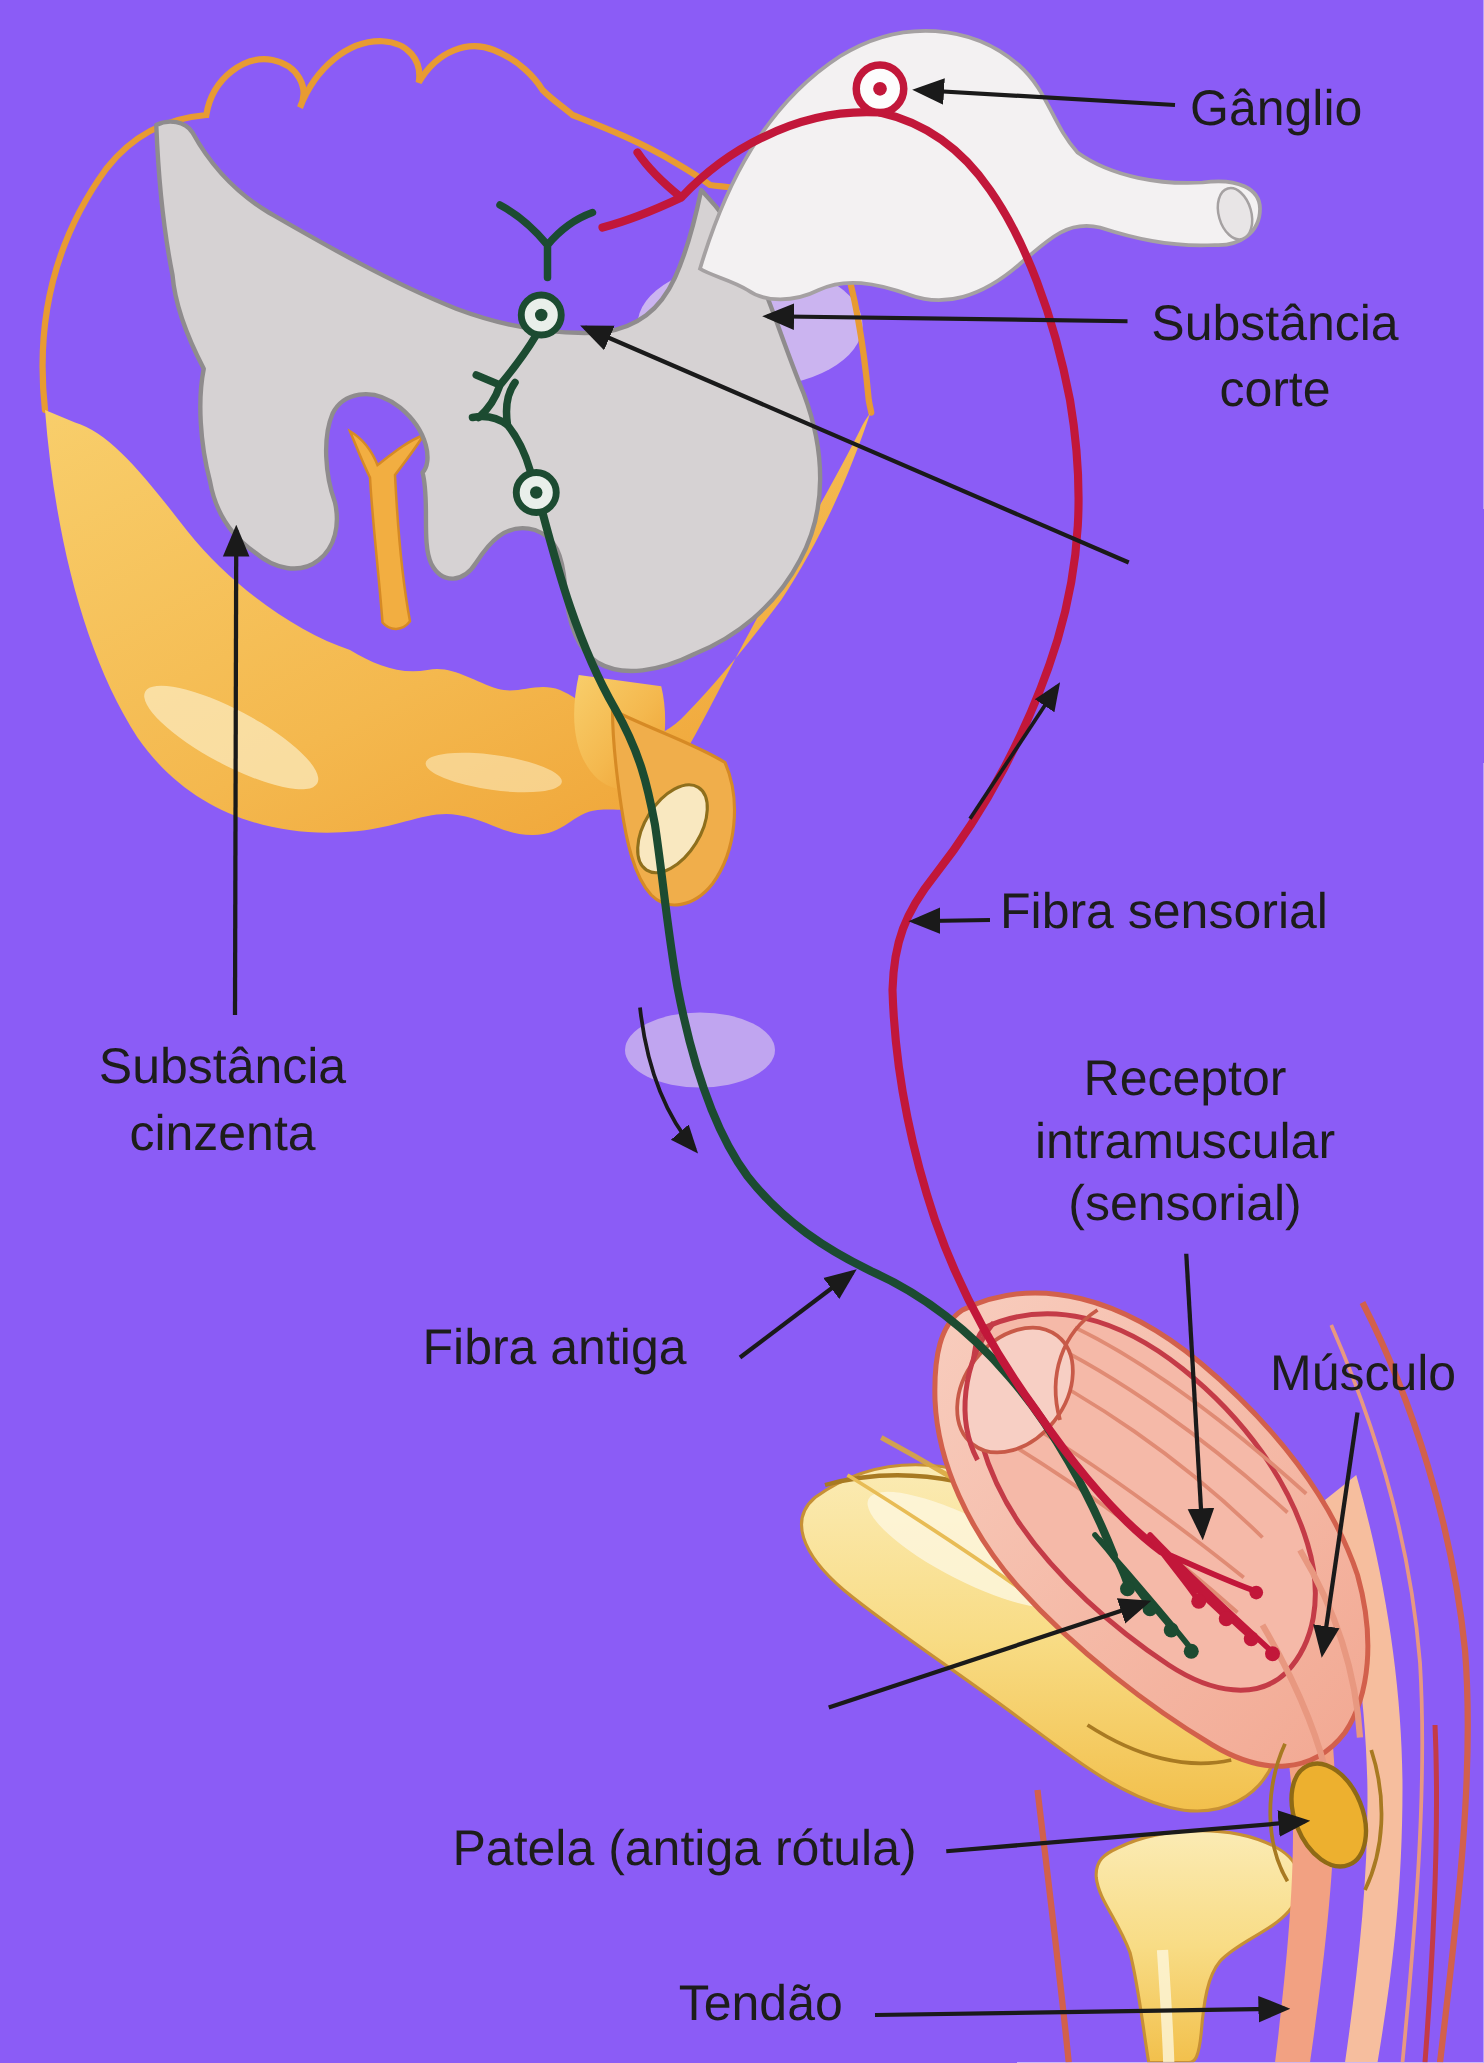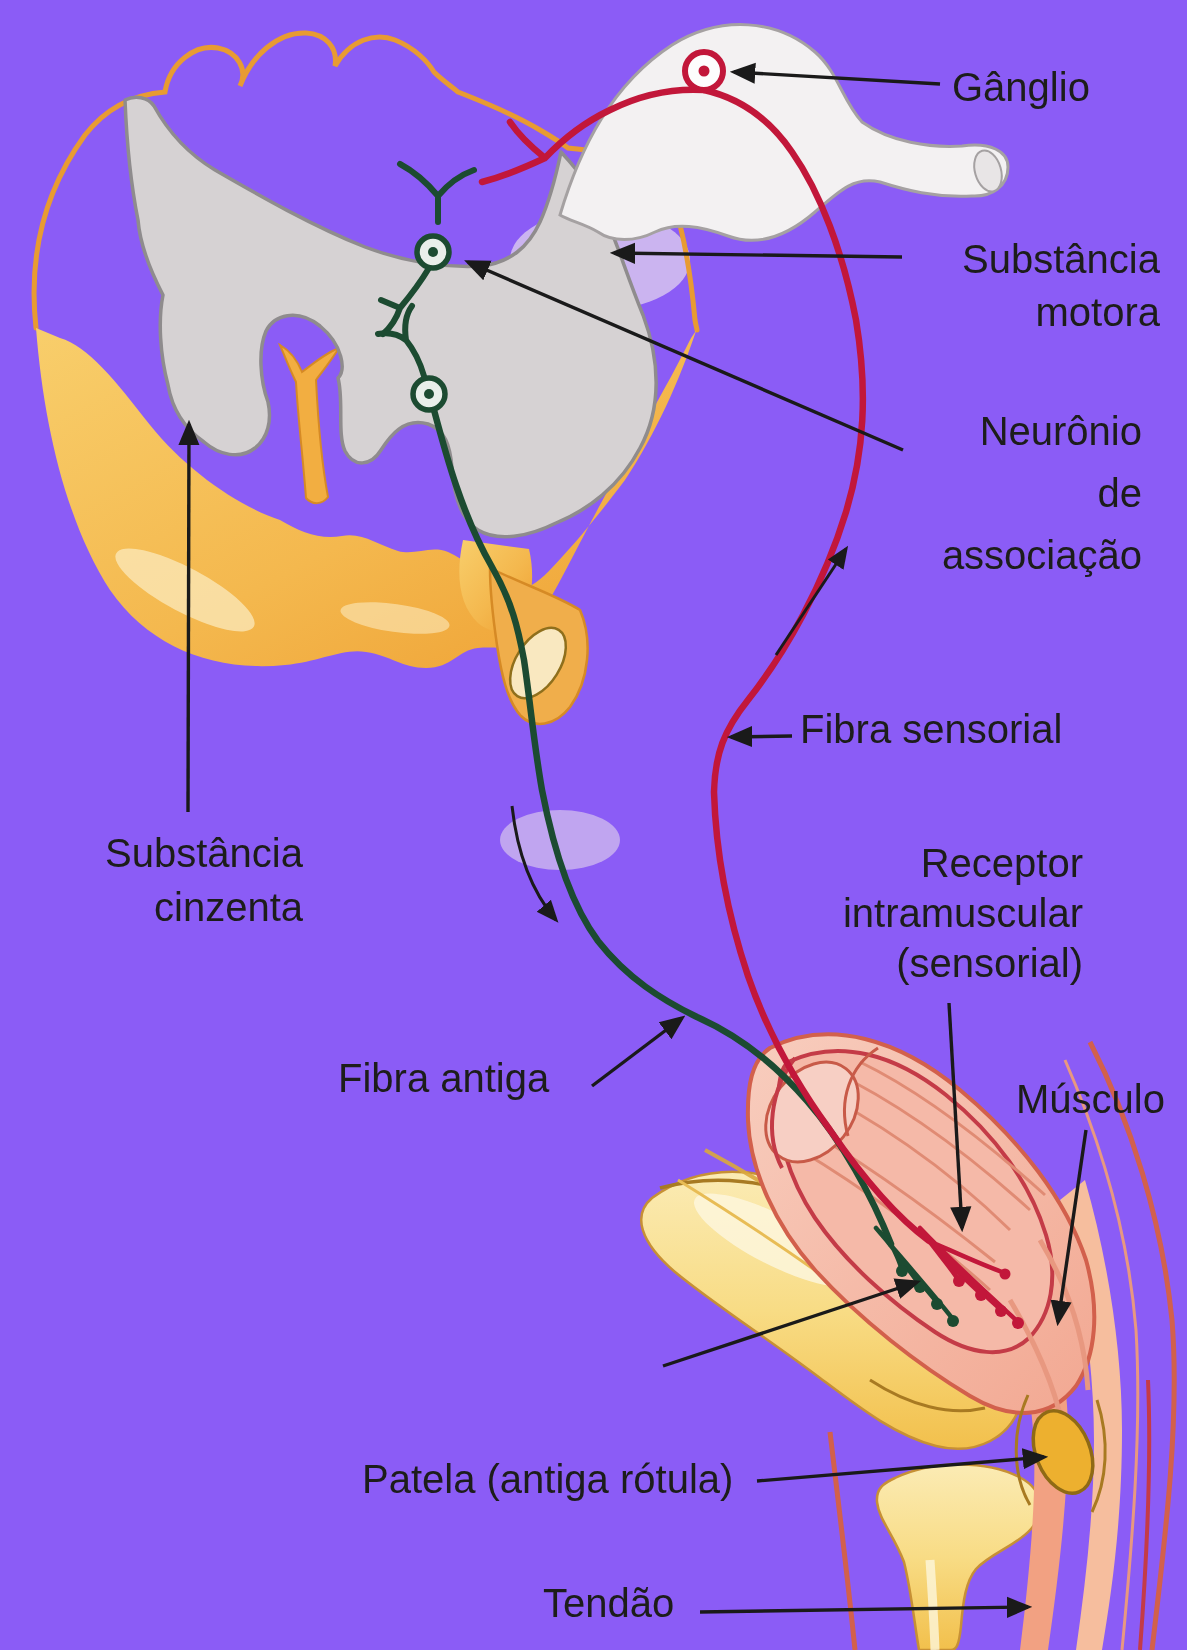--- a/index.html
+++ b/index.html
@@ -1,20 +1,20 @@
 <!DOCTYPE html>
 <html><head>
 <meta charset="utf-8">
 <style>
   html,body{margin:0;padding:0;background:#ffffff;}
   #stage{position:relative;width:1187px;height:1650px;background:#8b5cf6;overflow:hidden;
          font-family:"Liberation Sans", sans-serif;}
   #art{position:absolute;left:0;top:0;width:1187px;height:1650px;}
   .label{position:absolute;color:#1d1d1b;font-size:40px;line-height:46px;white-space:nowrap;}
-  .label .ln{display:block;text-align:right;}
+  .label .ln{display:block;}
   .center{text-align:center;white-space:normal;}
   .lab-substancia-branca{left:880px;top:233px;width:280px;line-height:53px;}
   .lab-neuronio{left:862px;top:400px;width:280px;line-height:62px;}
   .lab-medula{left:300px;top:633px;width:210px;line-height:57px;font-weight:bold;}
   .lab-cinzenta{left:53px;top:826px;width:250px;line-height:54px;}
   .lab-receptor{left:813px;top:838px;width:270px;line-height:50px;}
   .lab-ganglio{left:952px;top:64px;}
   .lab-fibra-sensorial{left:800px;top:706px;}
   .lab-fibra-motora{left:338px;top:1055px;}
   .lab-musculo{left:1016px;top:1076px;}
@@ -247,28 +247,23 @@
     <line x1="663" y1="1366" x2="917" y2="1282" marker-end="url(#ah)"></line>
     <line x1="757" y1="1481" x2="1044" y2="1457" marker-end="url(#ah)"></line>
     <line x1="700" y1="1612" x2="1028" y2="1607" marker-end="url(#ah)"></line>
   </g>
 </svg>
 
   <div class="label lab-ganglio">Gânglio</div>
 
   <div class="label center lab-substancia-branca">
     <span class="ln">Substância</span>
-    <span class="ln">motora</span>
+    <span class="ln">corte</span>
   </div>
 
-  <div class="label center lab-neuronio">
-    <span class="ln">Neurônio</span>
-    <span class="ln">de</span>
-    <span class="ln">associação</span>
-  </div>
 
   <div class="label lab-fibra-sensorial">Fibra sensorial</div>
 
 
   <div class="label center lab-cinzenta">
     <span class="ln">Substância</span>
     <span class="ln">cinzenta</span>
   </div>
 
   <div class="label center lab-receptor">

